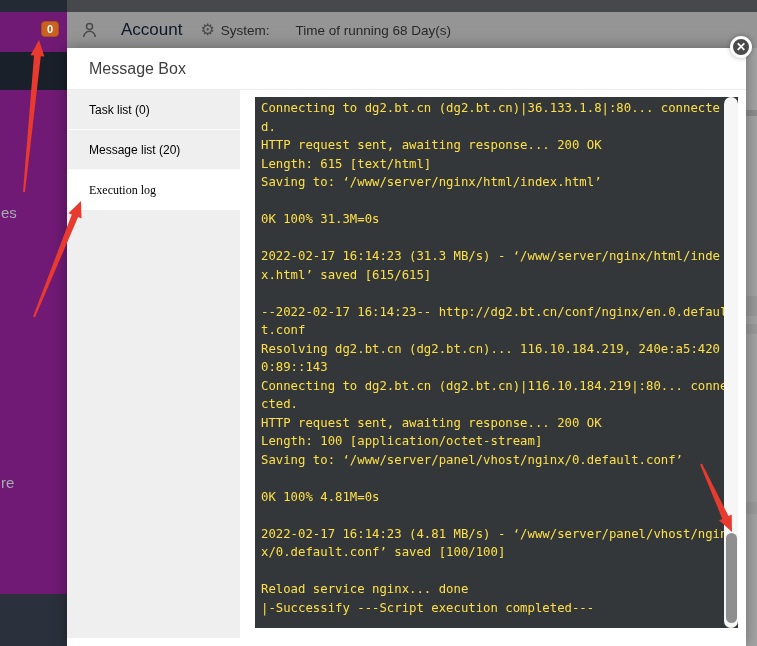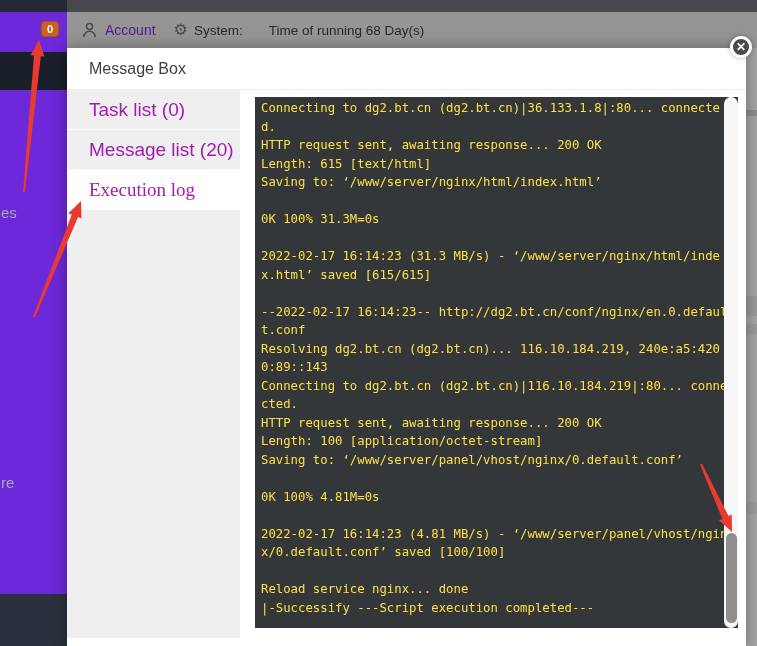--- a/index.html
+++ b/index.html
@@ -4,32 +4,32 @@
 <style>
   * { margin:0; padding:0; box-sizing:border-box; }
   html,body { width:757px; height:646px; overflow:hidden; background:#959595;
               font-family:"Liberation Sans", sans-serif; position:relative; }
 
   
   .top-strip       { position:absolute; left:67px; top:0; width:690px; height:12px; background:#47484b; }
   .top-strip-left  { position:absolute; left:0; top:0; width:67px; height:12px; background:#232a34; }
 
   
-  .sidebar { position:absolute; left:0; top:0; width:78px; height:646px; background:#6d28d9; }
+  .sidebar { position:absolute; left:0; top:0; width:78px; height:646px; background:#701a75; }
   .sidebar-dark-block { position:absolute; left:0; top:52px; width:67px; height:38px; background:#1a202a; }
   .sidebar-footer { position:absolute; left:0; top:594px; width:67px; height:52px; background:#2b313c; }
   .side-frag { position:absolute; left:1px; color:#a6abb1; font-size:15px; }
   .side-frag.f1 { top:204px; }
   .side-frag.f2 { top:474px;text-align:right; }
 
   
   .topbar { position:absolute; left:67px; top:12px; width:690px; height:36px; background:#959595;
             display:flex; align-items:center; color:#282828; font-size:13.5px; }
   .topbar .person { margin-left:15px; display:inline-flex; }
-  .topbar .account { color:#4c1d95; margin-left:8px; font-size:14px; }
+  .topbar .account { color:#0f172a; margin-left:24px; font-size:17px; }
   .topbar .gear { margin-left:18px; font-size:16px; color:#4a4a4a; line-height:1; }
   .topbar .sys-label { margin-left:6px; }
   .topbar .sys-value { margin-left:8px; }
   .topbar .uptime { margin-left:26px; }
 
   
   .badge { position:absolute; left:41px; top:21px; width:18px; height:16px; background:#c9611f;
            border:1px solid #ad5118; border-radius:4px; color:#fff; font-size:11px; font-weight:bold;
            display:flex; align-items:center; justify-content:center; z-index:6; }
 
@@ -42,21 +42,21 @@
   .band.b4 { top:454px; height:12px; background:#9b9b9b; }
 
   
   .modal { position:absolute; left:67px; top:48px; width:679px; height:598px; background:#fff;
            box-shadow:0 0 14px rgba(0,0,0,.35); }
   .modal-header { position:absolute; left:0; top:0; width:679px; height:42px;
                   border-bottom:1px solid #ececec; }
   .modal-title { position:absolute; left:22px; top:0; line-height:42px; font-size:16px; color:#3f3f3f;text-align:right; }
 
   .tab-col { position:absolute; left:0; top:42px; width:173px; height:548px; background:#efefef; }
-  .tab-row { height:40px; line-height:40px; padding-left:22px; font-size:19px; color:#a21caf;
+  .tab-row { height:40px; line-height:40px; padding-left:22px; font-size:12px; color:#000000;
              border-bottom:1px solid #fbfbfb; cursor:pointer; }
   .tab-row.active { background:#fff; border-bottom:1px solid #fff;font-family:Liberation Serif, serif; }
 
   
   .terminal { position:absolute; left:188px; top:49px; width:483px; height:531px;
               background:#343739; overflow:hidden; }
   .term-text { position:absolute; left:6px; top:2px; right:16px;
                font-family:"DejaVu Sans Mono", monospace; font-size:12.3px; line-height:18.52px;
                color:#fde047; white-space:pre; }
   .scroll-track { position:absolute; right:0; top:0; width:14px; height:531px;

